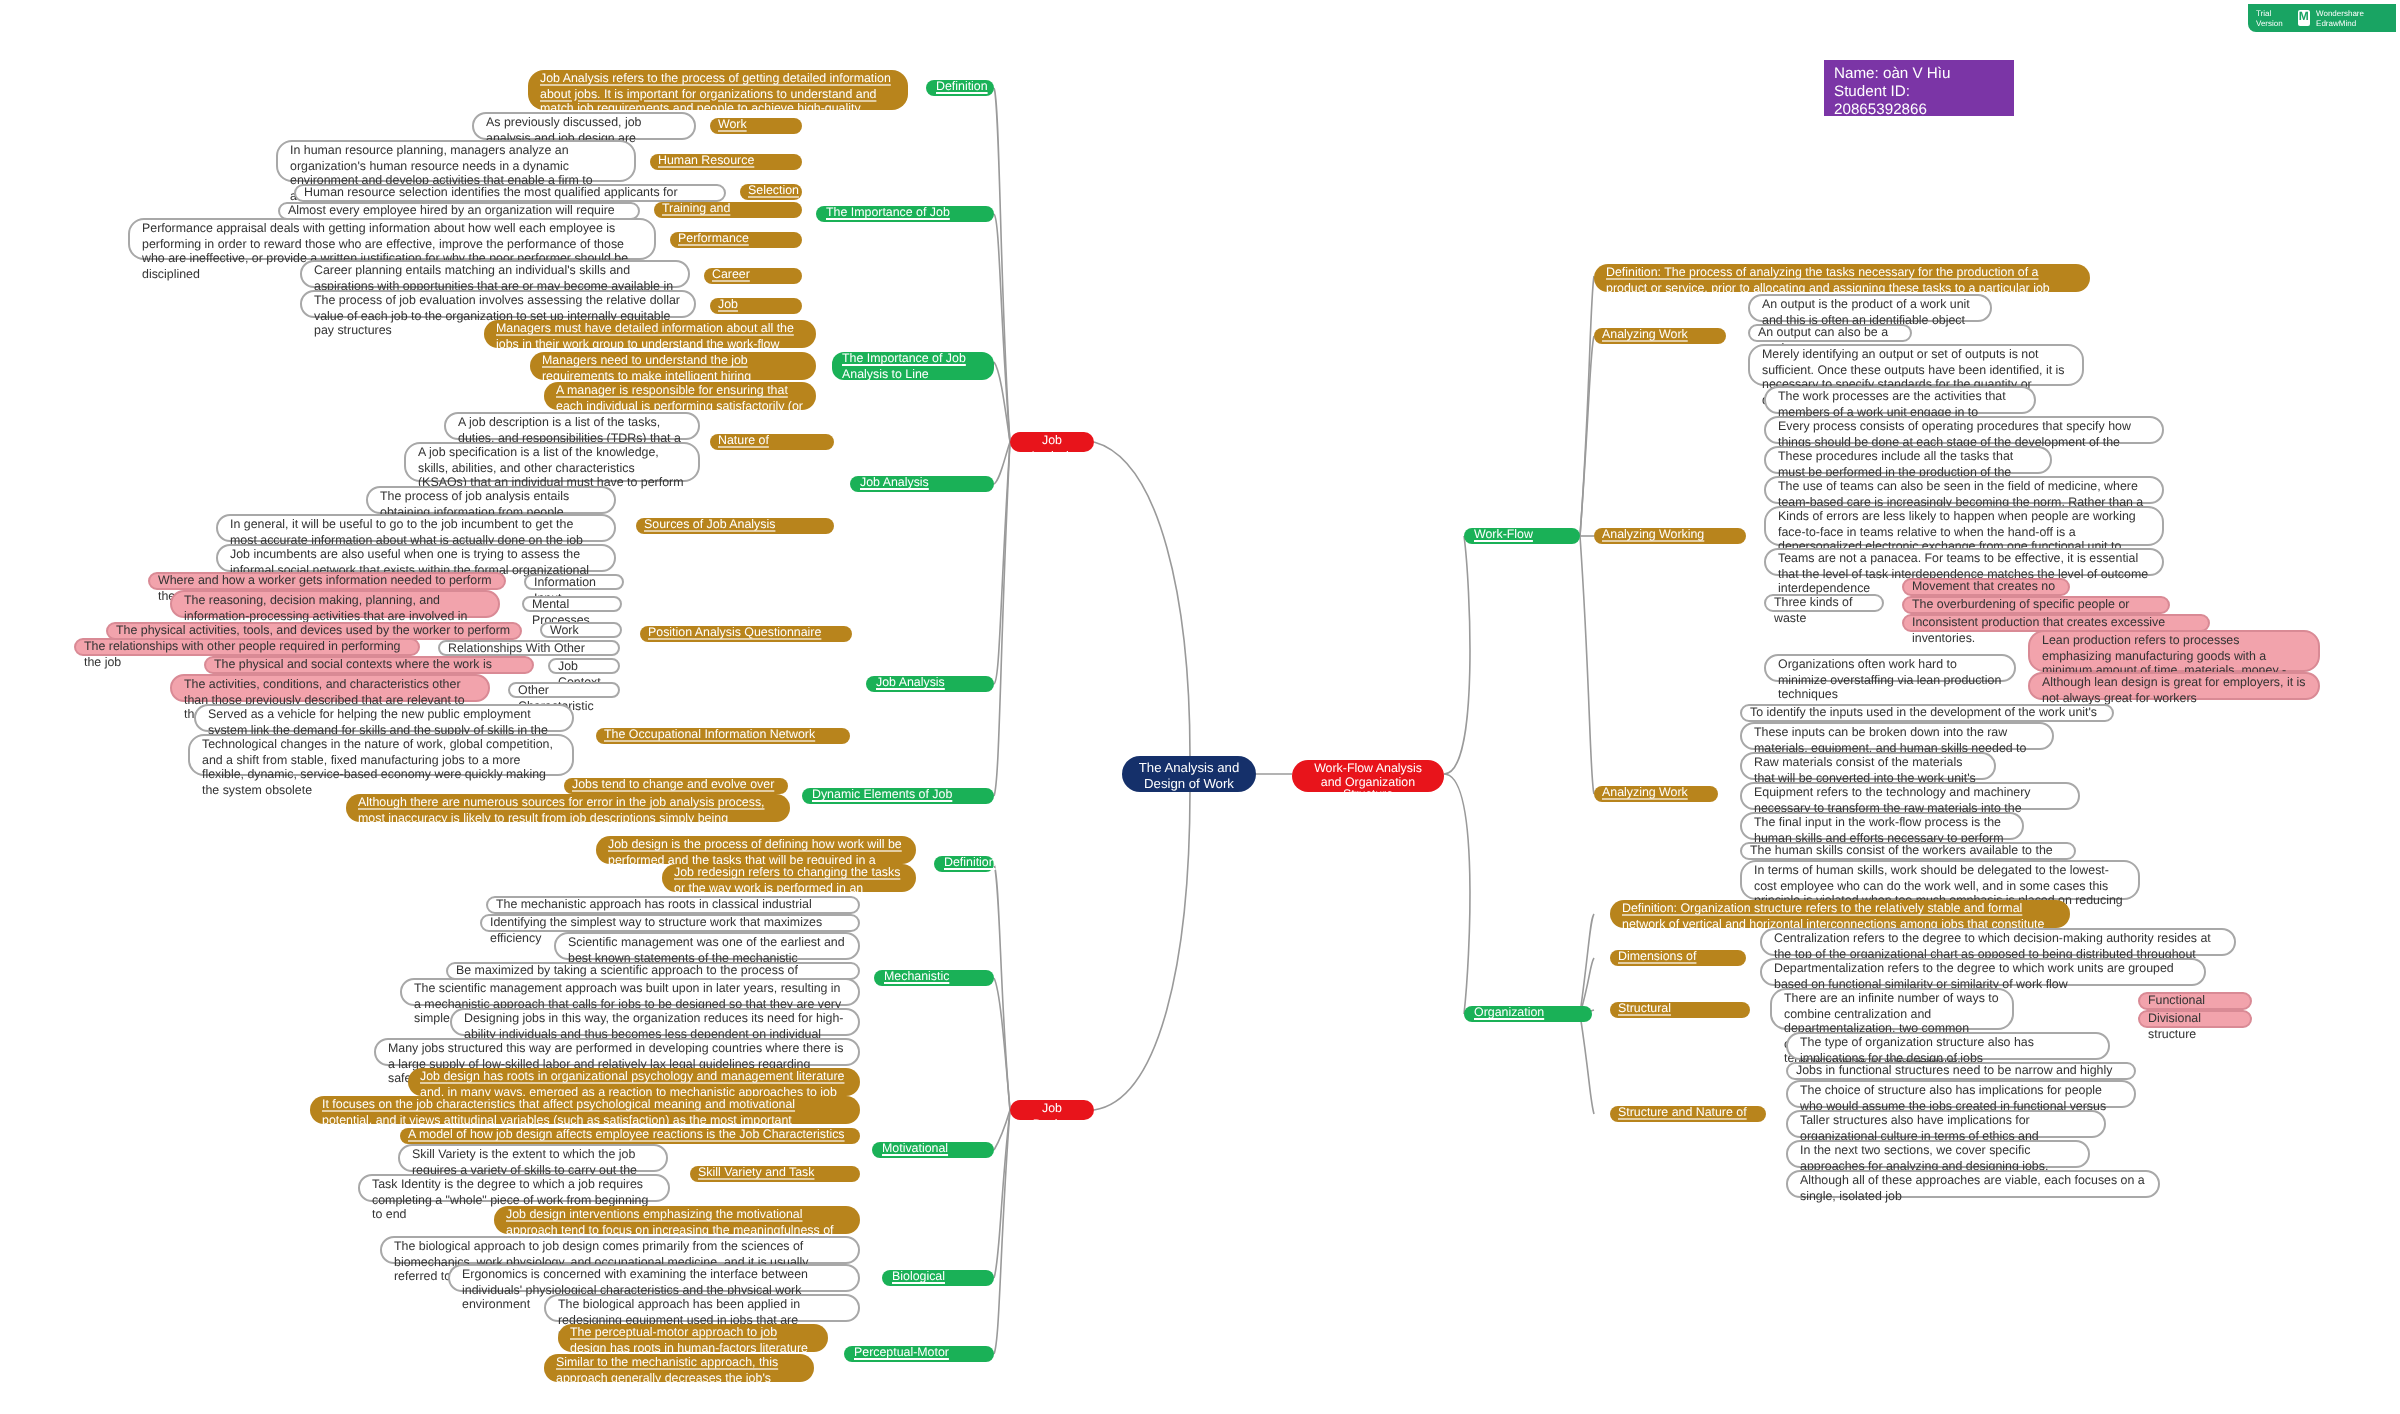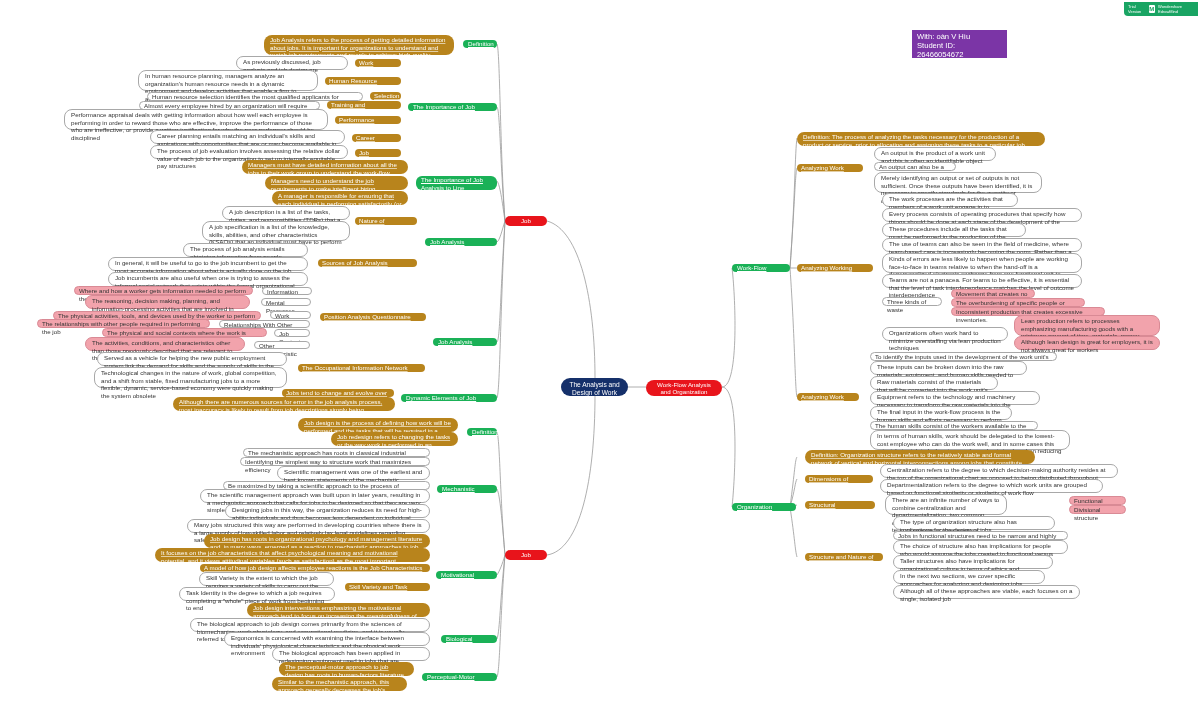--- a/index.html
+++ b/index.html
@@ -53,22 +53,22 @@
   </g>
 </svg>
 
 <div class="trial">
   <span>Trial Version</span>
   <span class="logo">M</span>
   <span>Wondershare EdrawMind</span>
 </div>
 
 <div class="info">
-  <div>With:   oàn V   Hìu</div>
-  <div>Student ID: 26466054672</div>
+  <div>Name:   oàn V   Hìu</div>
+  <div>Student ID: 20865392866</div>
   <div>Class: HRM-DH46ISB-01</div>
 </div>
 
 <div class="n center" style="left:561px;top:378px;width:67px;height:18px;">The Analysis and Design of Work</div>
 <div class="n red" style="left:646px;top:380px;width:76px;height:16px;line-height:6.5px;padding-top:2px;">Work-Flow Analysis and Organization Structure</div>
 <div class="n red" style="left:505px;top:216px;width:42px;height:10px;">Job Analysis</div>
 <div class="n red" style="left:505px;top:550px;width:42px;height:10px;">Job Design</div>
 
 <div class="n green" style="left:463px;top:40px;width:34px;height:8px;">Definition</div>
 <div class="n gold" style="left:264px;top:35px;width:190px;height:20px;">Job Analysis refers to the process of getting detailed information about jobs. It is important for organizations to understand and match job requirements and people to achieve high-quality performance</div>

